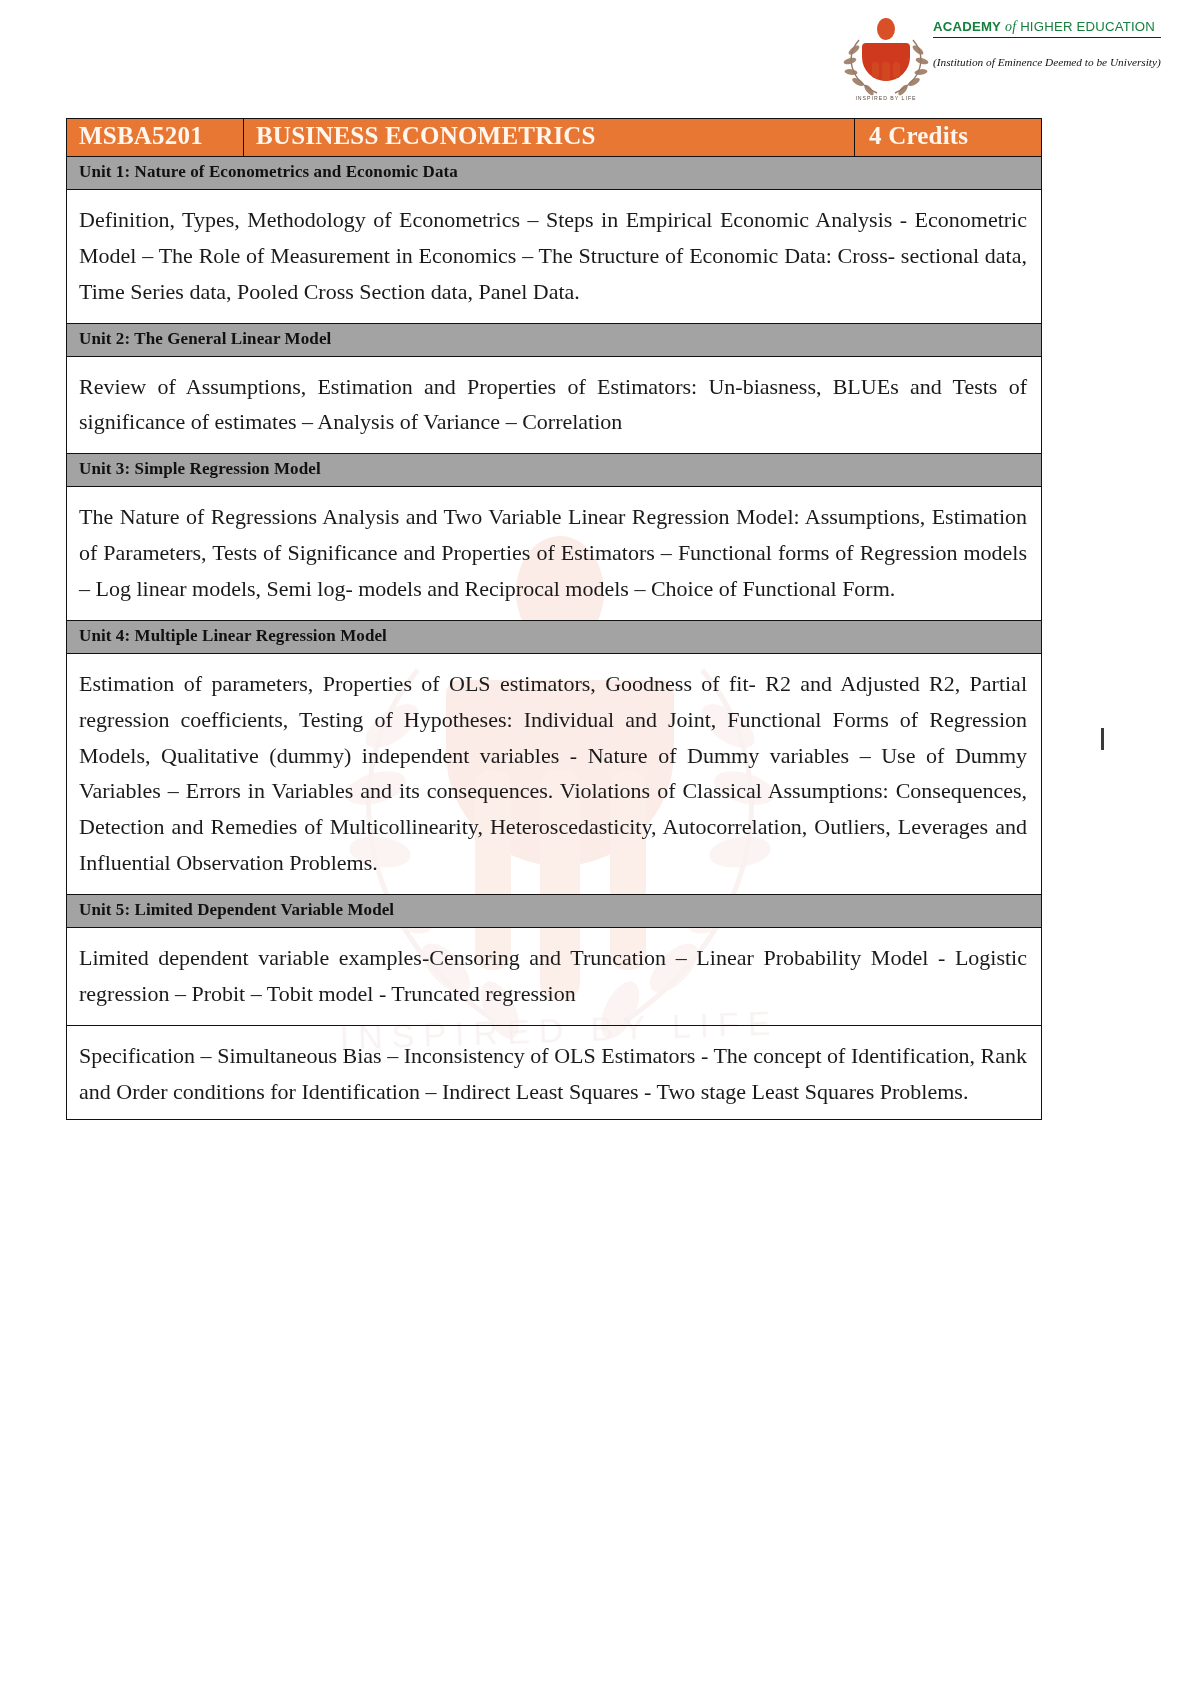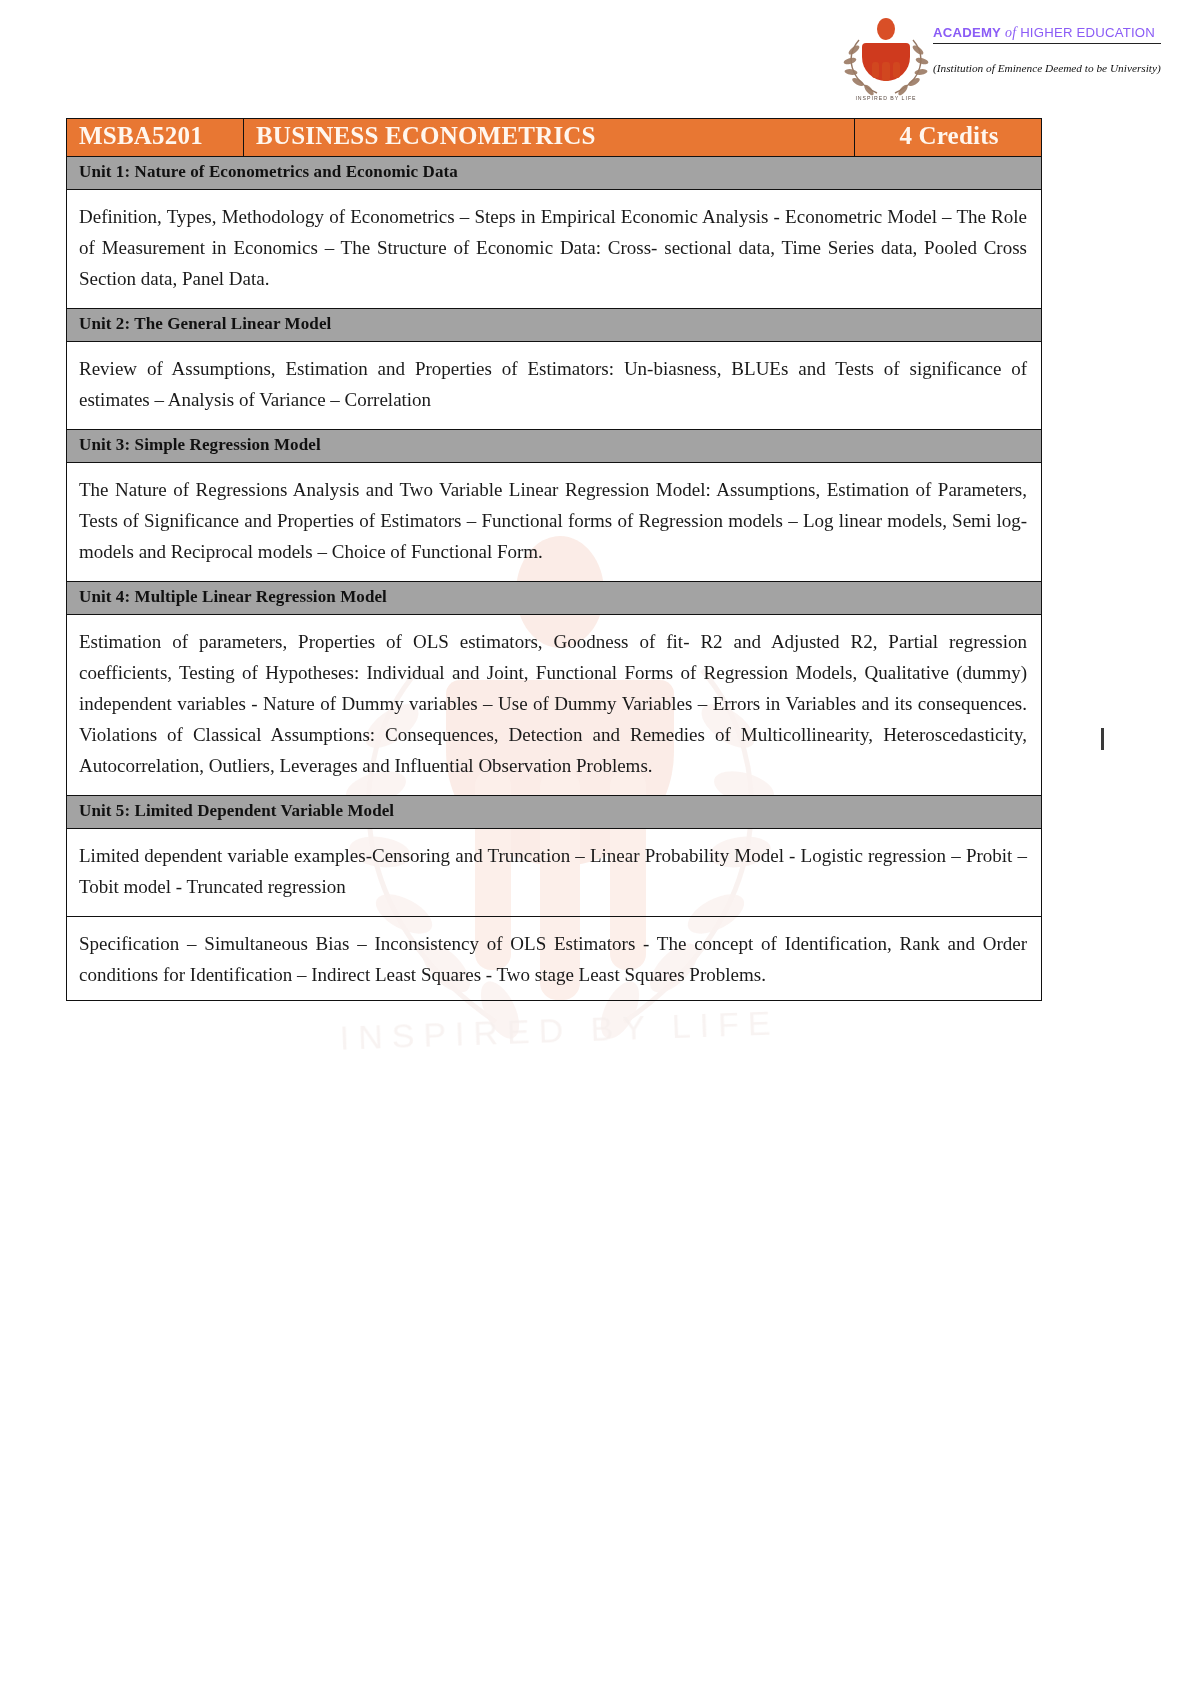--- a/index.html
+++ b/index.html
@@ -54,25 +54,25 @@
     font-size: 40px;
     letter-spacing: 1.5px;
     line-height: 0.98;
     color: #111111;
     font-weight: 400;
   }
   .logo-sub {
     font-family: "Liberation Sans", "DejaVu Sans", sans-serif;
     font-size: 13.2px;
     letter-spacing: 0.2px;
-    color: #8b5cf6;
+    color: #15803d;
     white-space: nowrap;
     border-bottom: 1.4px solid #222;
     padding-bottom: 2px;
-    margin-top: 7px;
+    margin-top: 1px;
   }
   .logo-sub .of { font-style: italic; font-family: "Liberation Serif", serif; font-size: 14px;}
   .logo-sub .acad { font-weight: bold; }
   .logo-tag {
     font-family: "Liberation Serif", "DejaVu Serif", serif;
     font-style: italic;
     font-size: 11.3px;
     color: #111111;
     white-space: nowrap;
     margin-top: 18px;
@@ -110,37 +110,37 @@
     background: #E87733;
     color: #FFF6EE;
     font-weight: bold;
     font-size: 25px;
     letter-spacing: 0.2px;
     padding: 3px 12px 6px 12px;
     white-space: nowrap;
     font-family: "Liberation Serif", "DejaVu Serif", serif;
   }
   .hdr-code { width: 152px; }
-  .hdr-credits { width: 160px; text-align: center; padding-left: 14px; }
+  .hdr-credits { width: 160px; text-align: left; padding-left: 14px; }
 
   
   .unit-title {
     background: #a3a3a3;
     color: #111111;
     font-weight: bold;
     font-size: 17px;
     padding: 5px 12px 7px 12px;
     letter-spacing: 0.1px;
   }
 
   
   .unit-body {
     background: transparent;
     color: #1a1a1a;
-    font-size: 19px;
+    font-size: 22px;
     line-height: 1.63;
     text-align: justify;
     text-align-last: left;
     padding: 12px 14px 13px 12px;
     font-family: "Liberation Serif", "DejaVu Serif", serif;
   }
   .unit-body.tight { padding-bottom: 10px; }
 
   
   #edge-mark {

